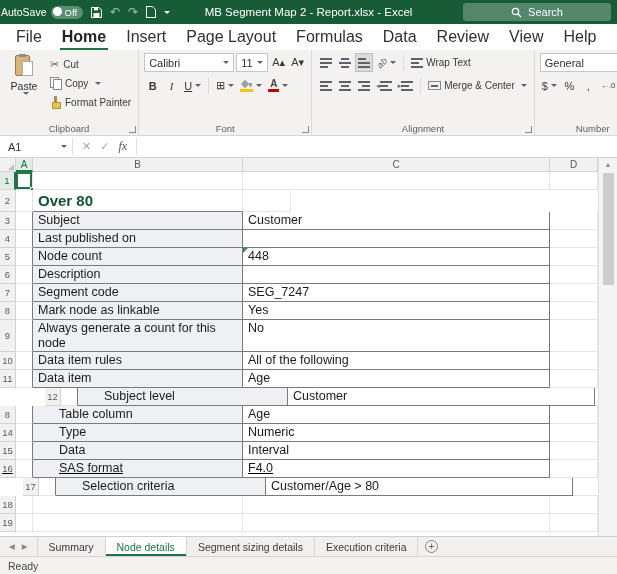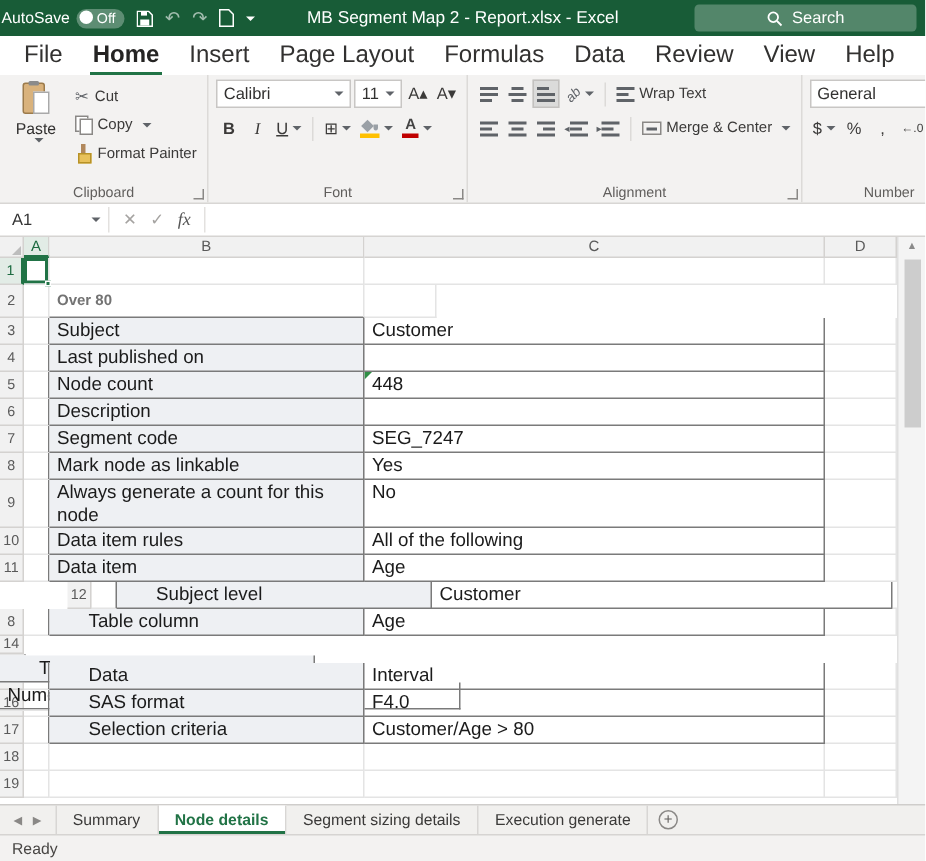--- a/index.html
+++ b/index.html
@@ -126,40 +126,40 @@
     font-size:9.5px;color:#5a5a5a;display:flex;align-items:center;justify-content:center;flex:0 0 auto}
   .rowhdr.hl{background:#e2ece6;border-right:2px solid #217346;color:#1d6b41}
   .cell{border-right:1px solid #e4e4e4;border-bottom:1px solid #e4e4e4;font-size:12.5px;color:#1b1b1b;
     line-height:17px;padding:0 3px 0 5px;overflow:hidden;white-space:nowrap;flex:0 0 auto;position:relative}
   .ca{width:17px}.cb{width:210px}.cc{width:307px}.cd{width:48px}
   .tb{border-right-color:#7a7a7a;border-bottom-color:#7a7a7a}
   .ledge{border-right-color:#7a7a7a}
   .tedge{border-bottom-color:#7a7a7a}
   .shade{background:#eef0f3}
   .indent{padding-left:26px}
-  .tcell{color:#737373;font-weight:700;font-size:10px;line-height:21px}
+  .tcell{color:#14532d;font-weight:700;font-size:15px;line-height:21px}
   .wrapcell{white-space:normal;line-height:15px;padding-top:1px}
   .selected{box-shadow:inset 0 0 0 2px #217346;overflow:visible}
   .fh{position:absolute;right:-2px;bottom:-2px;width:4px;height:4px;background:#217346;border:1px solid #fff;z-index:3}
   .flag{position:absolute;left:0;top:0;width:0;height:0;border-top:5px solid #2f8f46;border-right:5px solid transparent}
 
   
   .vscroll{width:19px;background:#f4f4f4;border-left:1px solid #e0e0e0;display:flex;flex-direction:column;
     align-items:center;padding-top:2px;flex:0 0 auto}
   .varrow{font-size:7px;color:#8a8a8a;height:10px;line-height:10px}
   .vthumb{width:11px;height:112px;background:#cdcdcd;margin-top:3px}
 
   
   .tabbar{height:20px;background:#f1f0ee;border-top:1px solid #cfcdcb;display:flex;align-items:stretch;flex:0 0 auto}
   .tnav{display:flex;align-items:center;gap:7px;padding:0 9px;color:#8a8886;font-size:7.5px}
   .sheettabs{display:flex;align-items:stretch}
   .stab{padding:0 11px;display:flex;align-items:center;font-size:10.5px;color:#3b3a39;
     border-right:1px solid #d8d6d4;white-space:nowrap}
   .sheettabs .stab:first-child{border-left:1px solid #d8d6d4}
-  .stab.active{background:#fff;color:#217346;font-weight:700;box-shadow:inset 0 -2px 0 #217346}
+  .stab.active{background:#fff;color:#217346;font-weight:400;box-shadow:inset 0 -2px 0 #217346}
   .addsheet{display:flex;align-items:center;justify-content:center;width:26px}
   .addsheet .circ{width:13px;height:13px;border:1px solid #8a8886;border-radius:50%;color:#605e5c;
     font-size:10px;line-height:11px;text-align:center;display:block}
 
   
   .statusbar{height:18px;background:#f3f2f1;border-top:1px solid #d6d4d2;display:flex;align-items:center;
     padding:0 8px;font-size:10.5px;color:#484644;flex:0 0 auto}
 </style>
 </head>
 <body>
@@ -489,42 +489,42 @@
             <div class="cell cc tb">Customer</div>
             <div class="cell cd"></div>
           </div>
           <div class="grow" style="height: 18px;">
             <div class="rowhdr">8</div>
             <div class="cell ca ledge"></div>
             <div class="cell cb tb shade indent">Table column</div>
             <div class="cell cc tb">Age</div>
             <div class="cell cd"></div>
           </div>
-          <div class="grow" style="height: 18px; flex-direction: column;">
+          <div class="grow" style="height: 18px;">
             <div class="rowhdr">14</div>
             <div class="cell ca ledge"></div>
             <div class="cell cb tb shade indent">Type</div>
             <div class="cell cc tb">Numeric</div>
             <div class="cell cd"></div>
           </div>
           <div class="grow" style="height: 18px;">
             <div class="rowhdr">15</div>
             <div class="cell ca ledge"></div>
             <div class="cell cb tb shade indent">Data</div>
             <div class="cell cc tb">Interval</div>
             <div class="cell cd"></div>
           </div>
-          <div class="grow" style="height: 18px;">
+          <div class="grow" style="height: 18px; text-decoration: underline;">
             <div class="rowhdr">16</div>
             <div class="cell ca ledge"></div>
             <div class="cell cb tb shade indent">SAS format</div>
             <div class="cell cc tb">F4.0</div>
             <div class="cell cd"></div>
           </div>
-          <div class="grow" style="height: 18px;">
+          <div class="grow" style="height: 18px; margin-left: 23px;">
             <div class="rowhdr">17</div>
             <div class="cell ca ledge"></div>
             <div class="cell cb tb shade indent">Selection criteria</div>
             <div class="cell cc tb">Customer/Age  &gt; 80</div>
             <div class="cell cd"></div>
           </div>
           <div class="grow" style="height: 18px;">
             <div class="rowhdr">18</div>
             <div class="cell ca"></div>
             <div class="cell cb"></div>
@@ -548,21 +548,21 @@
 
   <div class="tabbar">
     <div class="tnav">
       <span>◀</span>
       <span>▶</span>
     </div>
     <div class="sheettabs">
         <div class="stab">Summary</div>
         <div class="stab active">Node details</div>
         <div class="stab">Segment sizing details</div>
-        <div class="stab">Execution generate</div>
+        <div class="stab">Execution criteria</div>
       </div>
     <div class="addsheet">
       <span class="circ">+</span>
     </div>
   </div>
 
   <div class="statusbar">
     <span>Ready</span>
   </div>
 

